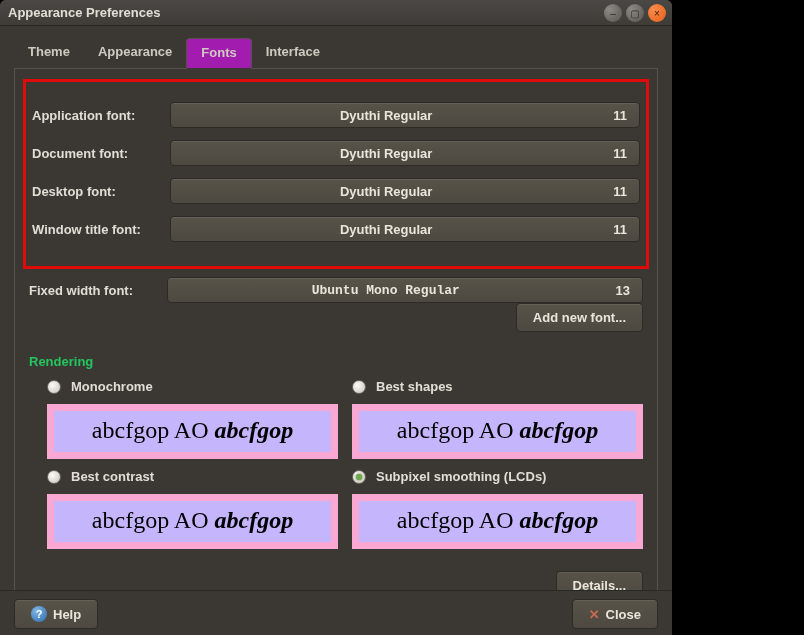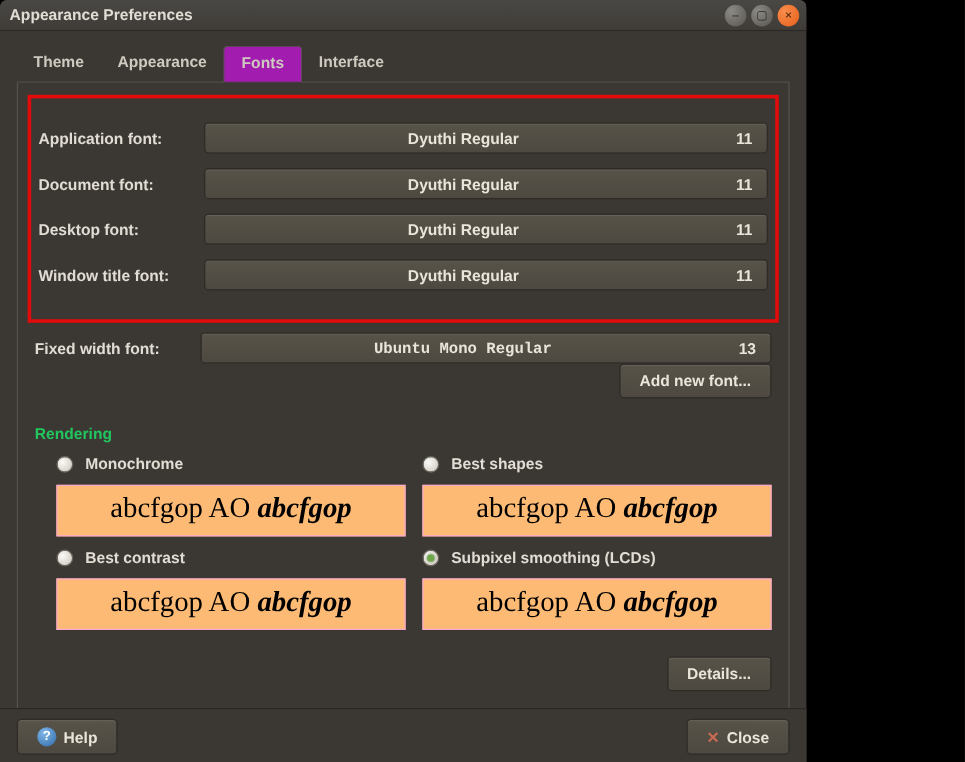--- a/index.html
+++ b/index.html
@@ -174,27 +174,27 @@
   }
   .radio.checked::after {
     content: '';
     width: 6px;
     height: 6px;
     border-radius: 3px;
     background: #6fa84b;
     box-shadow: 0 0 2px #3d6a24;
   }
   .sample {
-    background: #fdba74;
+    background: #c4b5fd;
     color: #000;
     font-family: Georgia, 'Times New Roman', serif;
     font-size: 24px;
     text-align: center;
     padding: 6px 0 8px 0;
-    border: 1px solid #f9a8d4;
+    border: 7px solid #f9a8d4;
   }
   .sample .ital { font-style: italic; font-weight: bold; }
   .bottom-bar {
     position: absolute;
     bottom: 0;
     left: 0;
     right: 0;
     padding: 8px 14px 6px 14px;
     display: flex;
     justify-content: space-between;

